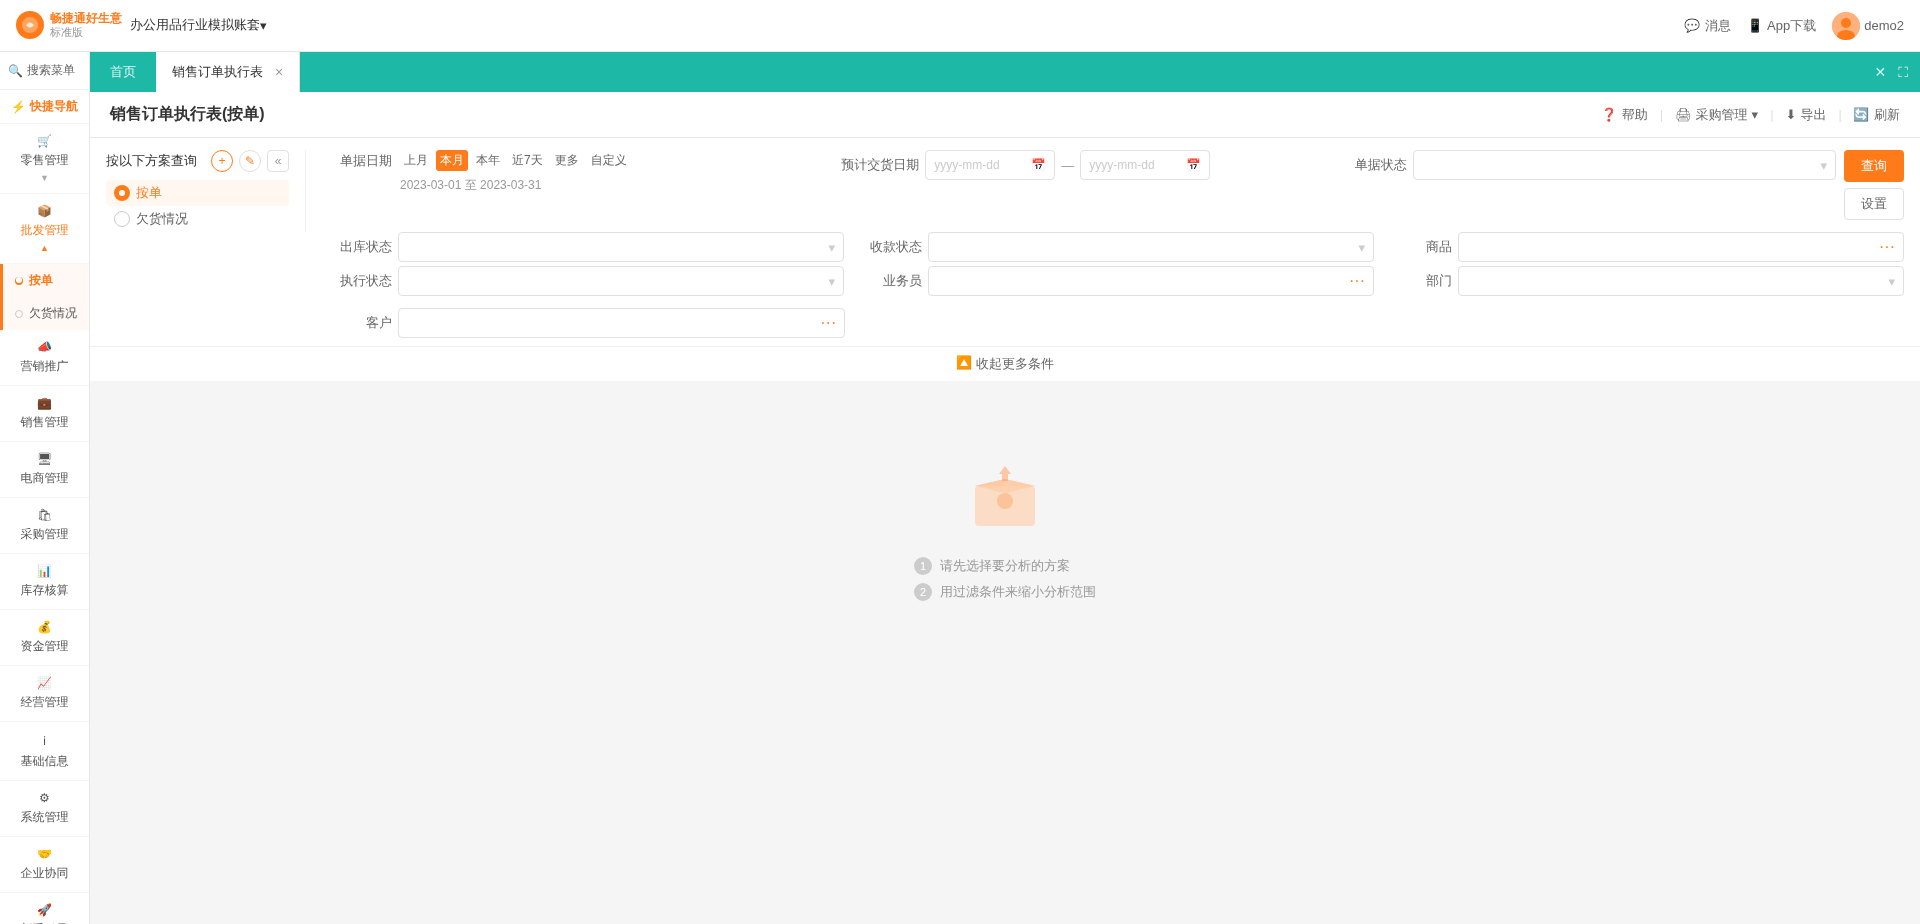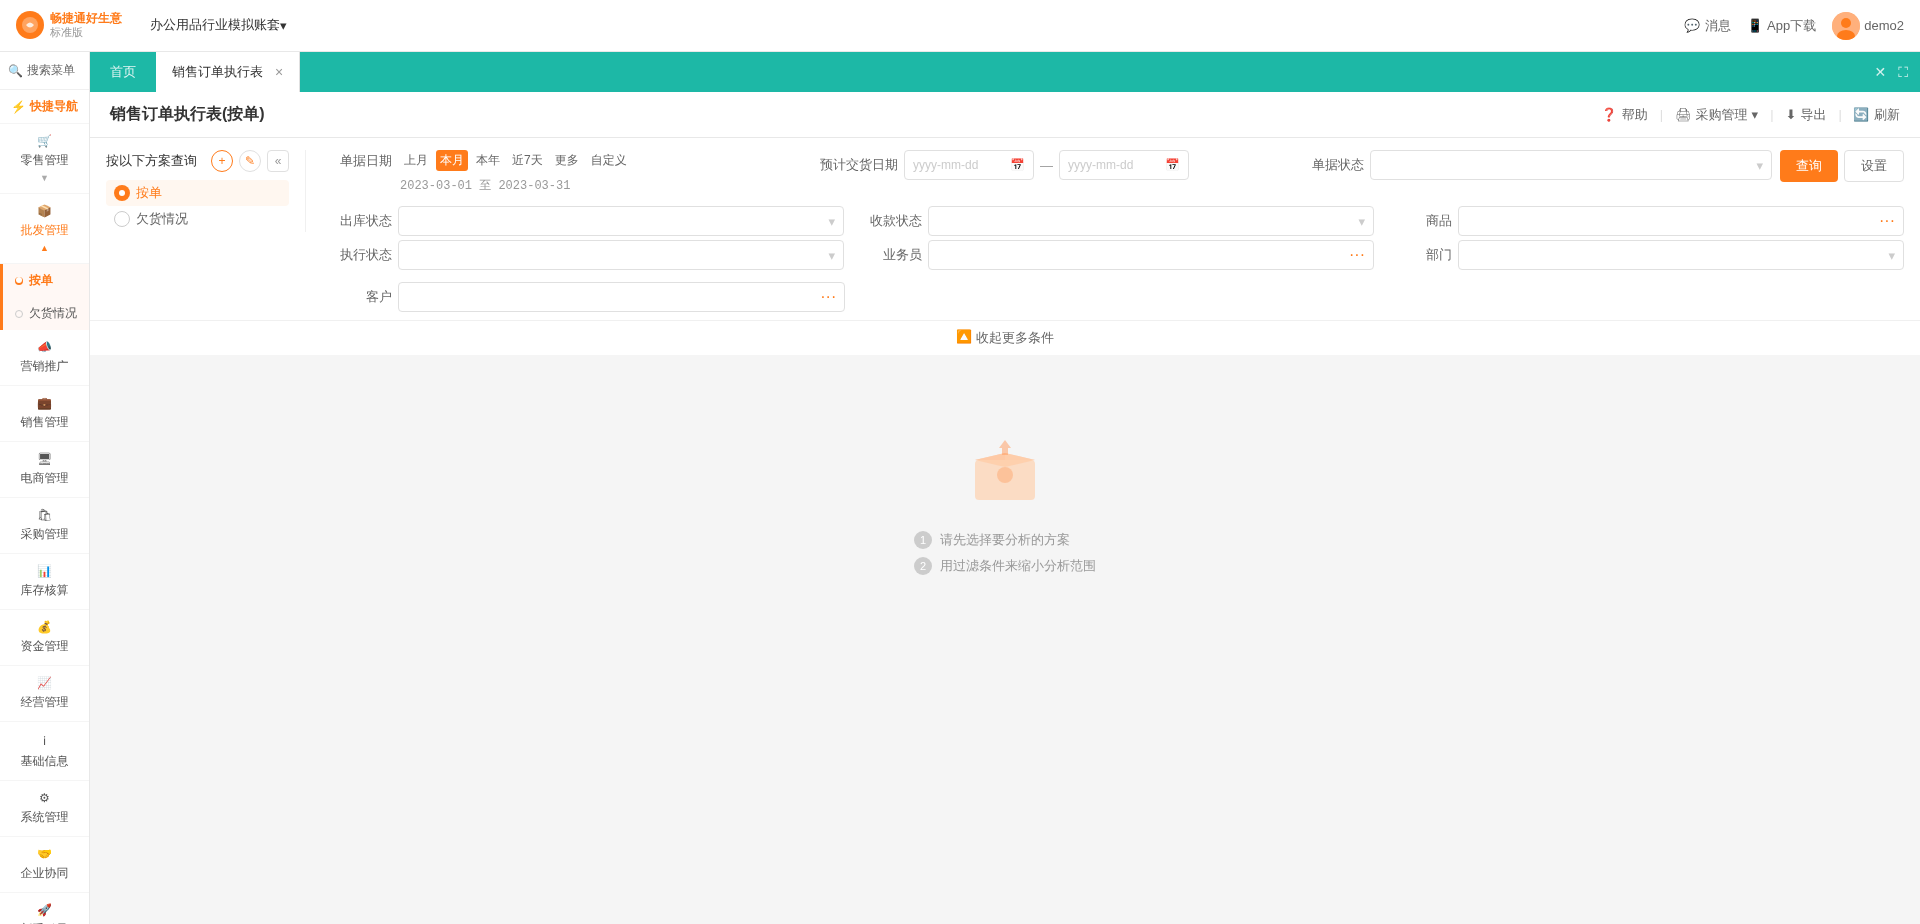--- a/index.html
+++ b/index.html
@@ -15,21 +15,21 @@
       padding: 0 16px;
       border-bottom: 1px solid #e8e8e8;
       flex-shrink: 0;
     }
     .top-bar-left { display: flex; align-items: center; gap: 8px; }
     .logo-area { display: flex; align-items: center; gap: 6px; }
     .logo-icon { width: 28px; height: 28px; background: #ff7b1a; border-radius: 50%; display: flex; align-items: center; justify-content: center; }
     .logo-icon svg { width: 18px; height: 18px; }
     .logo-text { font-size: 12px; color: #ff7b1a; font-weight: bold; line-height: 1.2; }
     .logo-sub { font-size: 11px; color: #999; }
-    .dropdown-title { font-size: 13px; color: #333; display: flex; align-items: center; cursor: pointer; margin-left: 20px; }
+    .dropdown-title { font-size: 13px; color: #333; display: flex; align-items: center; cursor: pointer; }
     .top-bar-right { display: flex; align-items: center; gap: 16px; }
     .top-right-item { display: flex; align-items: center; gap: 4px; font-size: 13px; color: #666; cursor: pointer; }
     .avatar { width: 28px; height: 28px; border-radius: 50%; background: #ffb07c; display: flex; align-items: center; justify-content: center; font-size: 11px; color: #fff; overflow: hidden; }
 
     
     .main-layout { display: flex; flex: 1; overflow: hidden; }
 
     
     .sidebar {
       width: 90px;
@@ -257,21 +257,21 @@
       background: #fff;
       color: #666;
       border: 1px solid #e0e0e0;
       border-radius: 4px;
       padding: 6px 16px;
       font-size: 13px;
       cursor: pointer;
       height: 32px;
       white-space: nowrap;
     }
-    .action-btns { display: flex; flex-direction: row; gap: 6px; align-self: flex-start; padding-top: 0; }
+    .action-btns { display: flex; flex-direction: column; gap: 6px; align-self: flex-start; padding-top: 0; }
 
     
     .empty-state {
       display: flex;
       flex-direction: column;
       align-items: center;
       justify-content: center;
       padding: 60px 20px;
       gap: 16px;
     }
@@ -488,21 +488,21 @@
                   <span class="filter-label">单据日期</span>
                   <div class="filter-date-tabs">
                     <span class="date-tab">上月</span>
                     <span class="date-tab active">本月</span>
                     <span class="date-tab">本年</span>
                     <span class="date-tab">近7天</span>
                     <span class="date-tab">更多</span>
                     <span class="date-tab">自定义</span>
                   </div>
                 </div>
-                <div style="display:flex;align-items:center;padding-left:78px;font-family:Liberation Mono, monospace;">
+                <div style="display:flex;align-items:center;padding-left:78px;">
                   <span class="filter-date-range">2023-03-01 至 2023-03-31</span>
                 </div>
               </div>
               <div style="flex:1;display:flex;align-items:center;gap:6px;">
                 <span class="filter-label" style="width:90px;">预计交货日期</span>
                 <div class="date-input">
                   <span style="color:#ccc;font-size:12px;">yyyy-mm-dd</span>
                   <span style="color:#ccc;font-size:12px;">📅</span>
                 </div>
                 <span class="date-dash">—</span>

